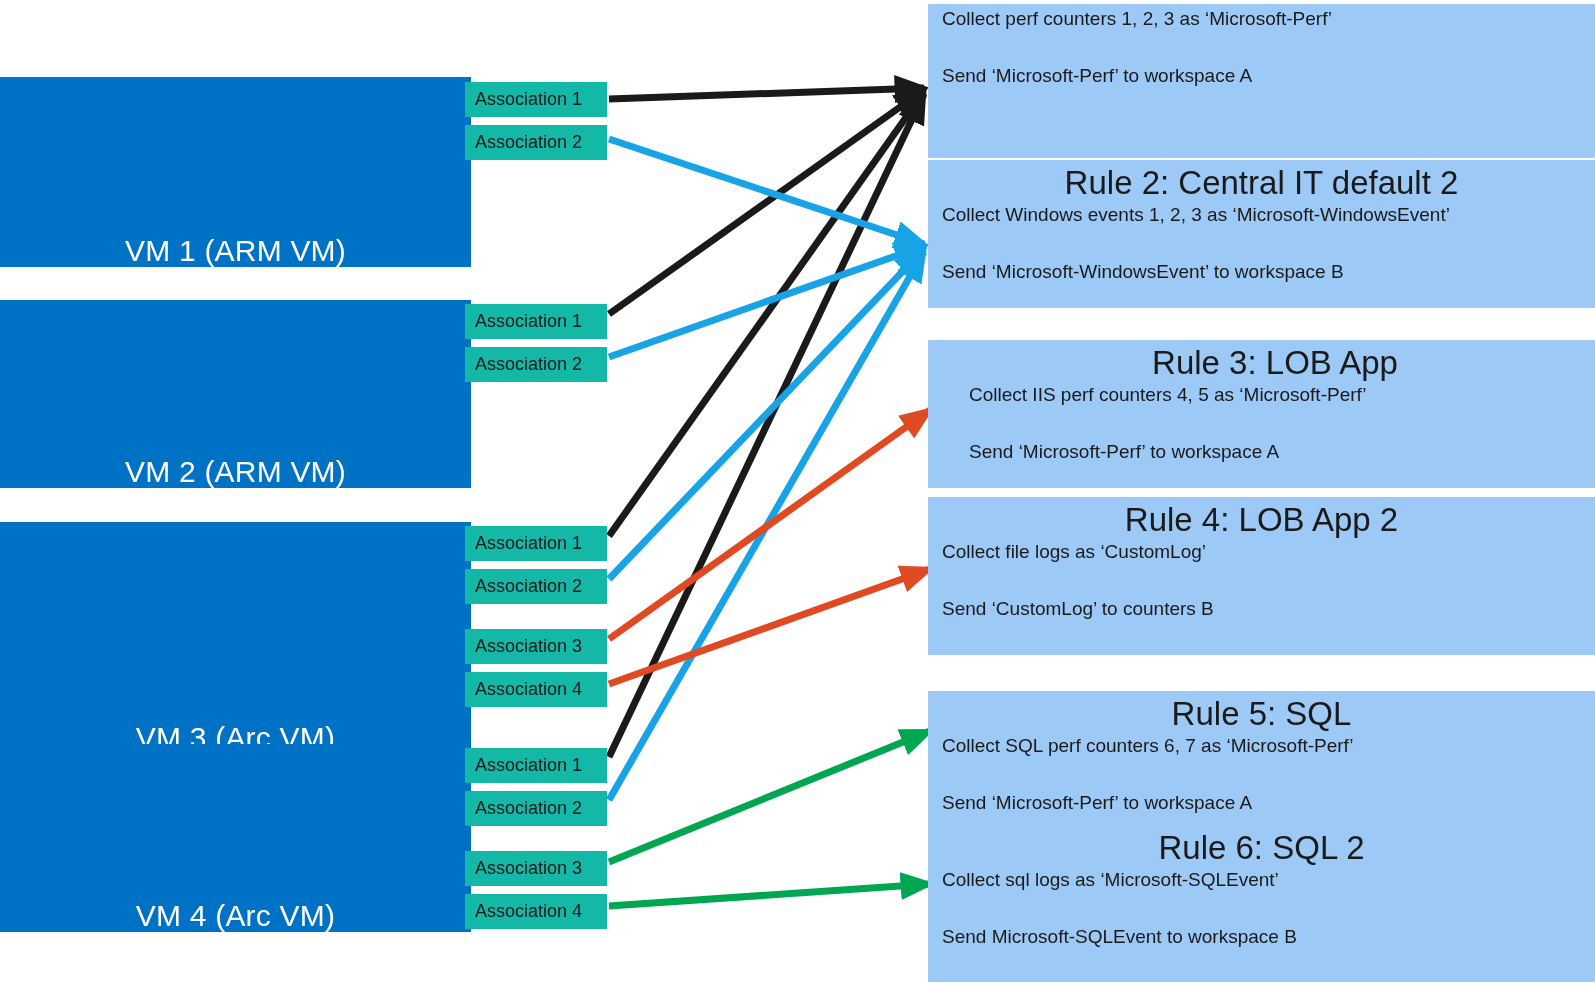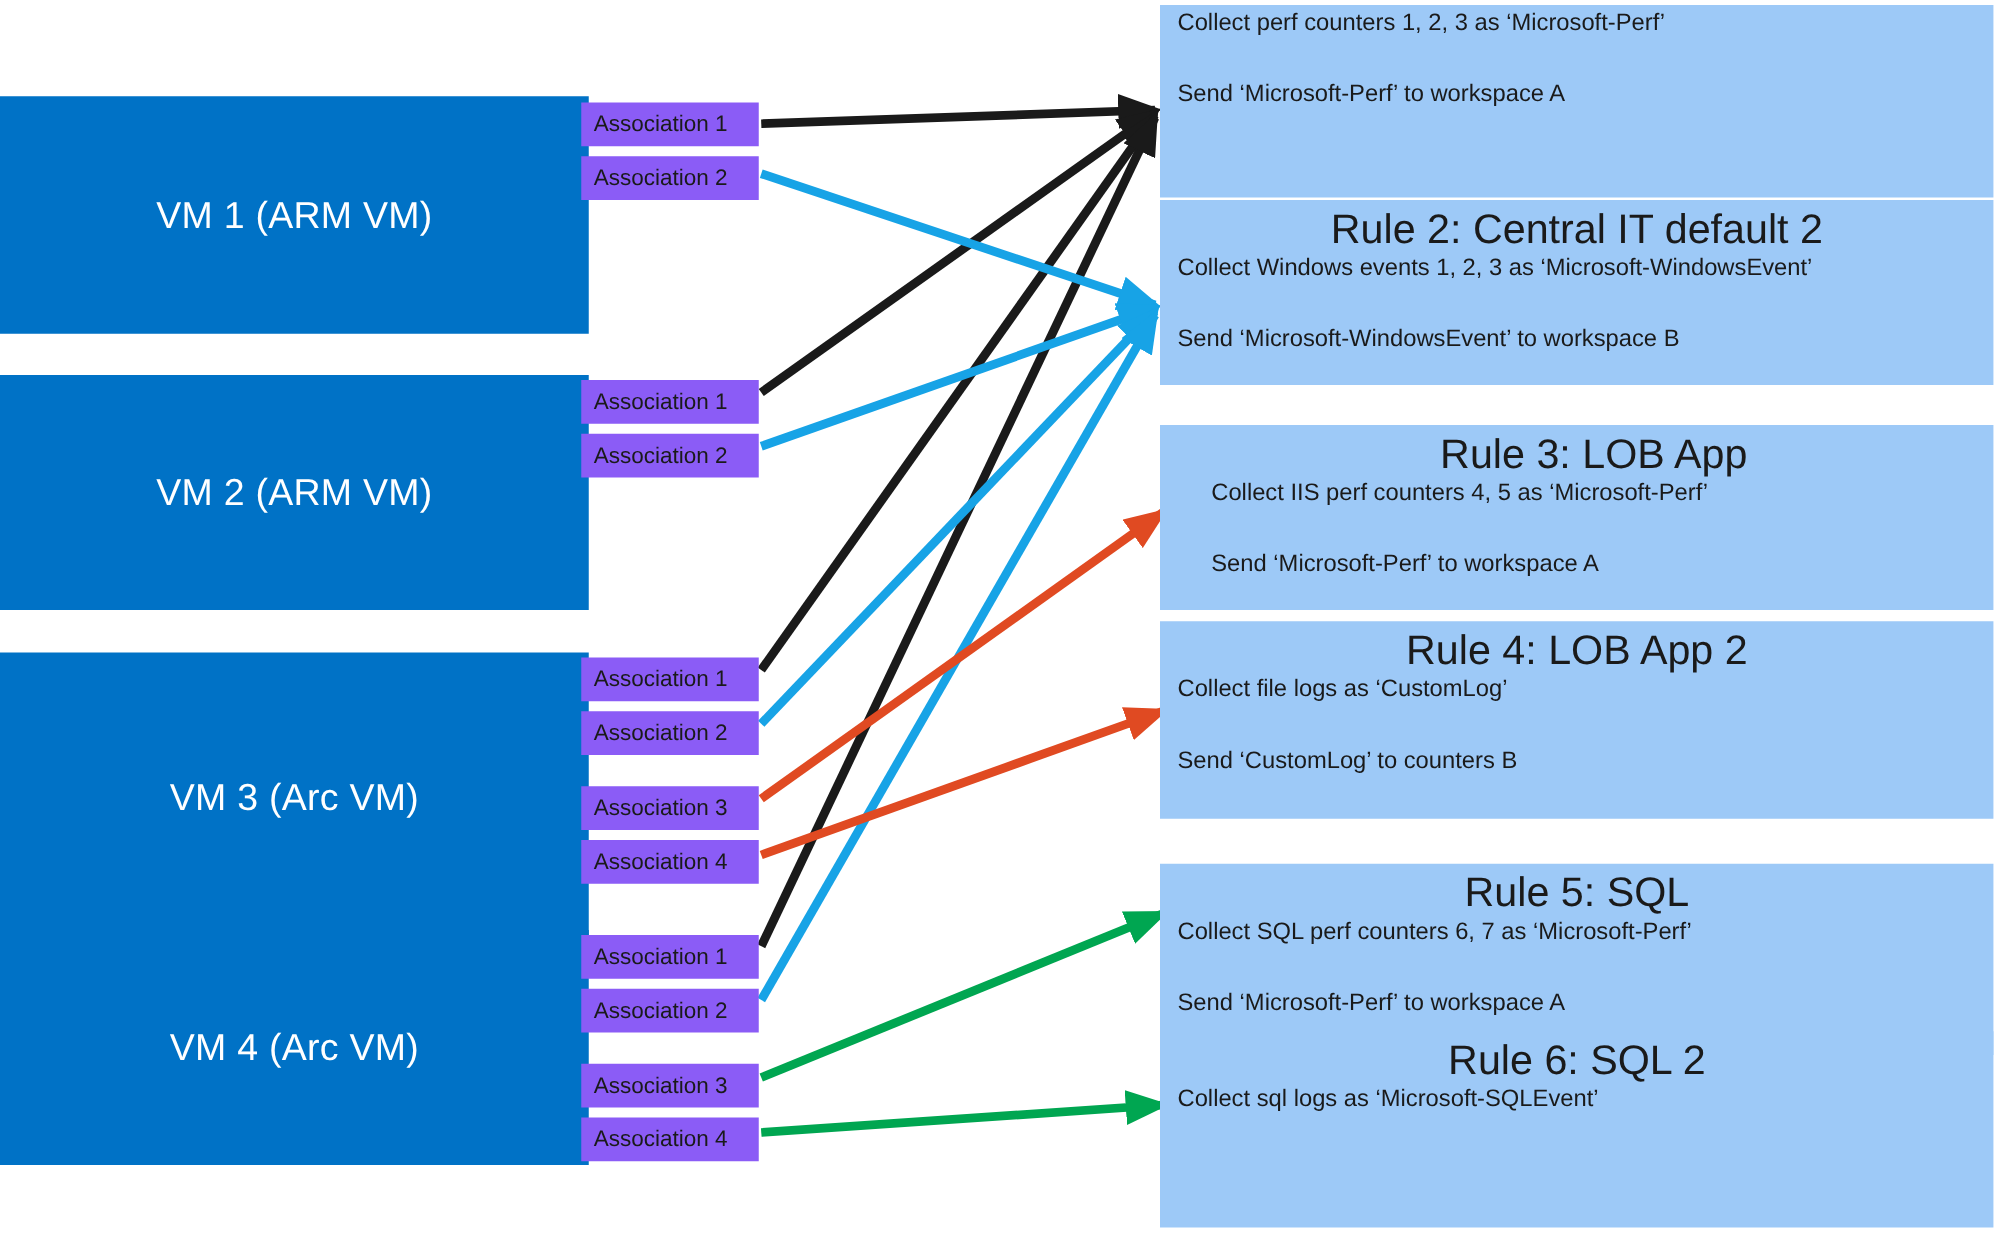--- a/index.html
+++ b/index.html
@@ -28,38 +28,38 @@
   }
 
   
   .vm-box {
     position: absolute;
     left: 0;
     width: 471px;
     background: #0072C6;
     color: #ffffff;
     display: flex;
-    align-items: center;
+    align-items: flex-end;
     justify-content: center;
     font-size: 30px;
     letter-spacing: 0.2px;
   }
   .vm-label {
     display: block;
     text-align: center;
     line-height: 1.1;
   }
 
   
   .assoc-box {
     position: absolute;
     left: 465px;
     width: 142px;
     height: 35px;
-    background: #8b5cf6;
+    background: #14b8a6;
     color: #1a1a1a;
     display: flex;
     align-items: center;
     font-size: 18px;
     padding-left: 10px;
     box-sizing: border-box;
   }
 
   
   .rule-box {
@@ -204,15 +204,16 @@
 
   <div class="rule-box" style="top:665px; height:153px;margin-top:26px;">
     <span class="rule-title">Rule 5: SQL</span>
     <span class="rule-line first">Collect SQL perf counters 6, 7 as ‘Microsoft-Perf’</span>
     <span class="rule-line second">Send ‘Microsoft-Perf’ to workspace A</span>
   </div>
 
   <div class="rule-box" style="top:825px; height:157px;">
     <span class="rule-title">Rule 6: SQL 2</span>
     <span class="rule-line first">Collect sql logs as ‘Microsoft-SQLEvent’</span>
+    <span class="rule-line second">Send Microsoft-SQLEvent to workspace B</span>
   </div>
 
 </div>
 
 </body></html>

